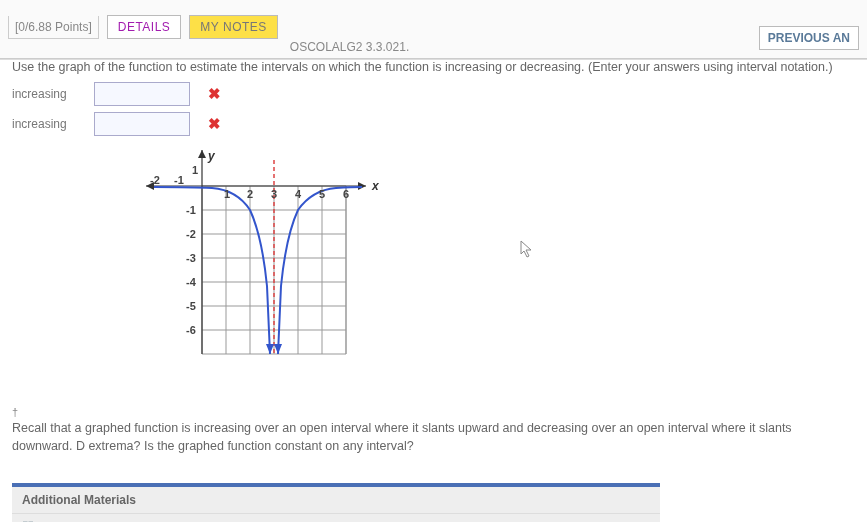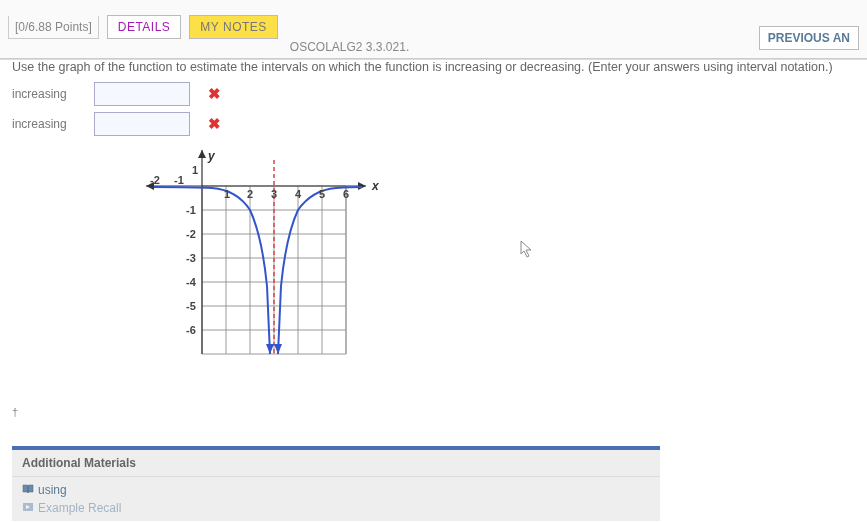--- a/index.html
+++ b/index.html
@@ -237,20 +237,21 @@
     </svg>
   </div>
 
   <div class="cursor-icon">
     <svg width="14" height="18" viewBox="0 0 14 18">
         <path d="M1 1 L1 14 L4 11 L7 17 L9 16 L6 10 L11 10 Z" fill="none" stroke="#888" stroke-width="1"></path>
       </svg>
   </div>
 
   <div class="hint-dagger">†</div>
+  <div class="hint-text">Recall that a graphed function is increasing over an open interval where it slants upward and decreasing over an open interval where it slants downward. D extrema? Is the graphed function constant on any interval?</div>
 
   <div class="additional-bar">
     <div class="additional-header">Additional Materials</div>
     <div class="additional-links">
       <div class="mat-link">
         <span>
           <svg width="12" height="10" viewBox="0 0 12 10">
               <path d="M1 1 L5 1 Q6 1 6 2 L6 9 Q6 8 5 8 L1 8 Z M11 1 L7 1 Q6 1 6 2 L6 9 Q6 8 7 8 L11 8 Z" fill="#6a8ab0" stroke="#467" stroke-width="0.5"></path>
             </svg>
         </span>

